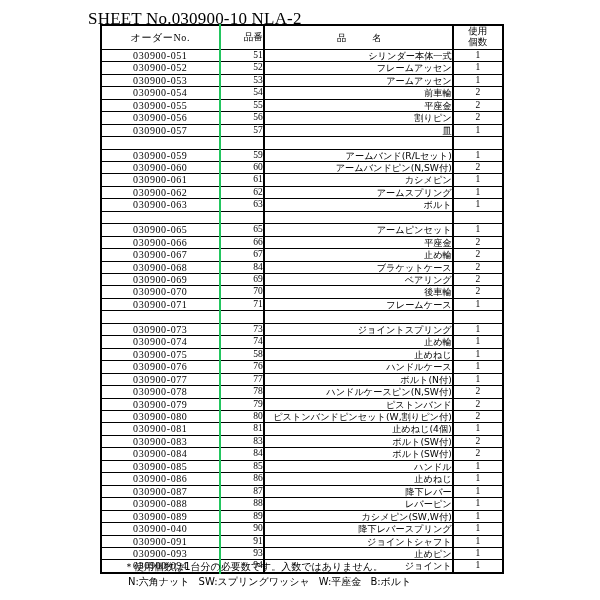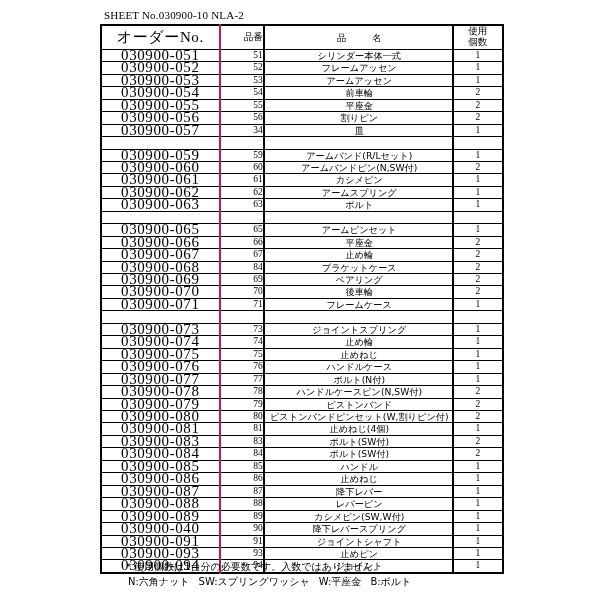--- a/index.html
+++ b/index.html
@@ -15,23 +15,23 @@
     overflow: hidden;
   }
   .page {
     position: relative;
     width: 600px;
     height: 600px;
     box-sizing: border-box;
   }
   .sheet-title {
     position: absolute;
-    left: 104px;
+    left: 88px;
     top: 9px;
-    font-size: 11px;
+    font-size: 17px;
     letter-spacing: 0.2px;
     white-space: nowrap;
     font-family: "Liberation Serif", "DejaVu Serif", serif;
   }
   .parts-table {
     position: absolute;
     left: 100px;
     top: 24px;
     width: 404px;
     border-collapse: collapse;
@@ -65,31 +65,31 @@
     font-size: 10.5px;
     border-bottom: 2px solid #000000;
   }
   .hdr-order { letter-spacing: 1px; }
   .hdr-name  { letter-spacing: 0; }
   .hdr-name .sp { display: inline-block; width: 26px; }
   .hdr-qty-l1, .hdr-qty-l2 { display: block; }
 
   td.c-order {
     text-align: center;
-    font-size: 15px;
+    font-size: 10px;
     letter-spacing: 0.6px;
-    border-right: 2px solid #be185d;
+    border-right: 2px solid #22c55e;
   }
   td.c-partno {
     text-align: right;
     font-size: 9.5px;
     border-right: 2px solid #000000;
   }
   td.c-name {
-    text-align: center;
+    text-align: right;
     font-size: 9.2px;
     padding-left: 2px;
     font-family: "DejaVu Sans", "Liberation Sans", sans-serif;
     border-right: 2px solid #000000;
   }
   td.c-qty {
     text-align: center;
     font-size: 9.5px;
   }
   tr.blank-row td {
@@ -174,21 +174,21 @@
           <td class="c-qty">2</td>
         </tr>
         <tr>
           <td class="c-order">030900-056</td>
           <td class="c-partno">56</td>
           <td class="c-name">割りピン</td>
           <td class="c-qty">2</td>
         </tr>
         <tr>
           <td class="c-order">030900-057</td>
-          <td class="c-partno">34</td>
+          <td class="c-partno">57</td>
           <td class="c-name">皿</td>
           <td class="c-qty">1</td>
         </tr>
         <tr class="blank-row">
           <td class="c-order"></td>
           <td class="c-partno"></td>
           <td class="c-name"></td>
           <td class="c-qty"></td>
         </tr>
         <tr>
@@ -282,21 +282,21 @@
           <td class="c-qty">1</td>
         </tr>
         <tr>
           <td class="c-order">030900-074</td>
           <td class="c-partno">74</td>
           <td class="c-name">止め輪</td>
           <td class="c-qty">1</td>
         </tr>
         <tr>
           <td class="c-order">030900-075</td>
-          <td class="c-partno">75</td>
+          <td class="c-partno">58</td>
           <td class="c-name">止めねじ</td>
           <td class="c-qty">1</td>
         </tr>
         <tr>
           <td class="c-order">030900-076</td>
           <td class="c-partno">76</td>
           <td class="c-name">ハンドルケース</td>
           <td class="c-qty">1</td>
         </tr>
         <tr>

